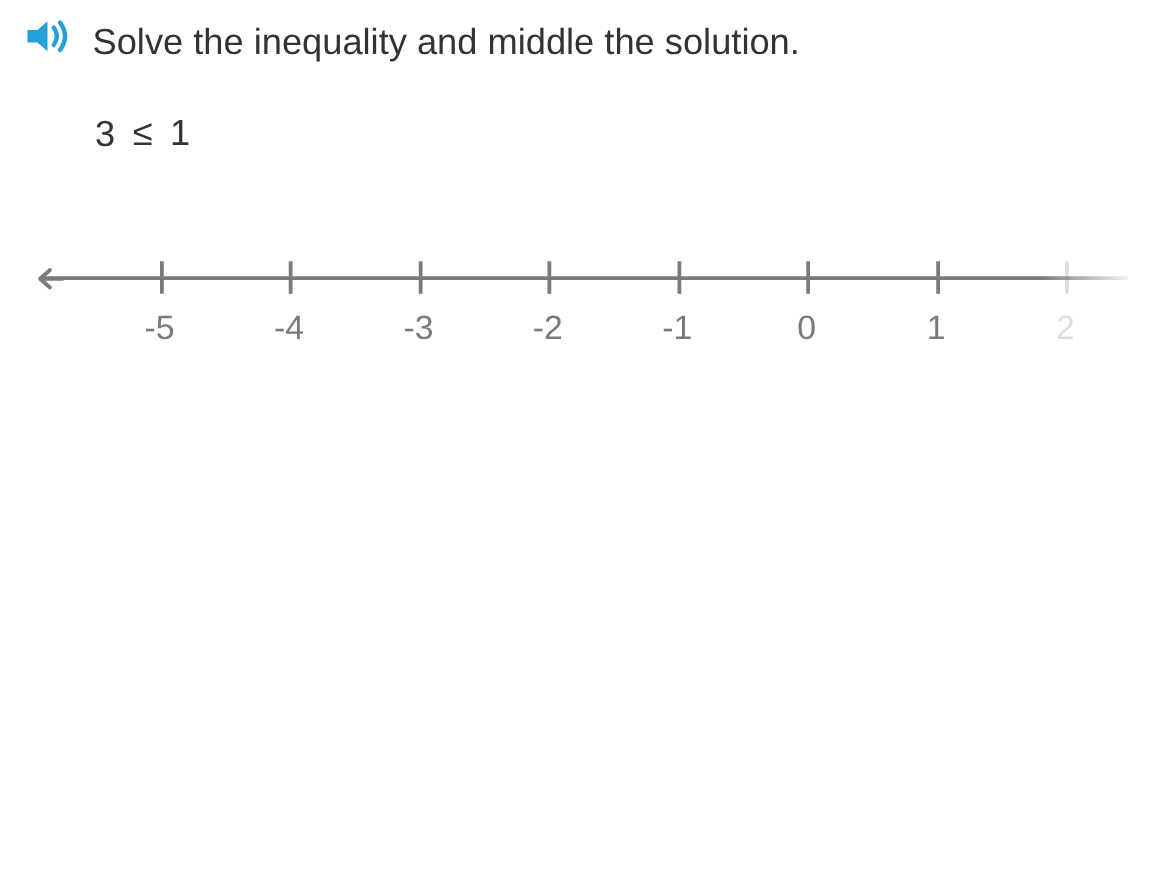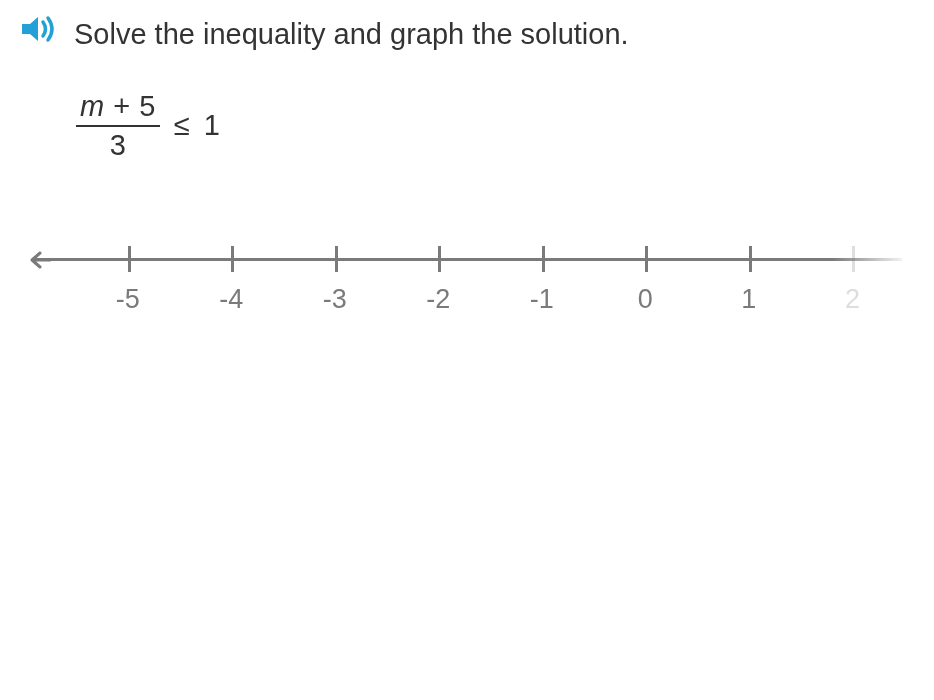--- a/index.html
+++ b/index.html
@@ -105,29 +105,26 @@
 <div class="container">
 
   <div class="instruction-block">
     <span class="speaker">
       <svg width="40" height="30" viewBox="0 0 40 30" fill="none">
         <path d="M2 10 L10 10 L18 3 L18 27 L10 20 L2 20 Z" fill="#24a0d8"></path>
         <path d="M23 8 Q28 15 23 22" stroke="#24a0d8" stroke-width="3.5" fill="none" stroke-linecap="round"></path>
         <path d="M28 4 Q36 15 28 26" stroke="#24a0d8" stroke-width="3.5" fill="none" stroke-linecap="round"></path>
       </svg>
     </span>
-    <div class="instruction-text">Solve the inequality and graph the solution.</div>
+    <div class="instruction-text">Solve the inequality and middle the solution.</div>
   </div>
 
   <div class="equation-block">
     <div class="equation">
       <span class="fraction">
-        <span class="numerator">
-          <span class="numvar">m</span><span> + 5</span>
-        </span>
         <span class="denominator">3</span>
       </span>
       <span class="operator">≤</span>
       <span>1</span>
     </div>
   </div>
 
 
   <div class="numberline-wrap">
     <div class="numberline" id="numberline">

